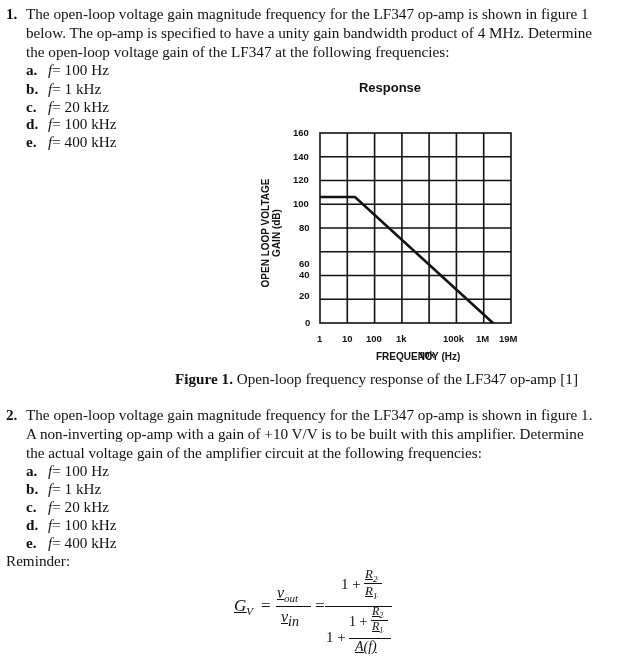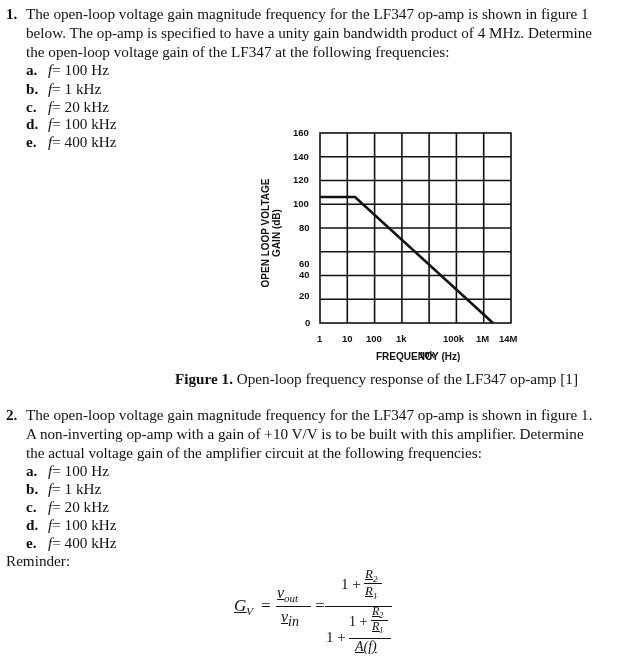--- a/index.html
+++ b/index.html
@@ -36,20 +36,21 @@
   <div class="abs p" style="left:26px; top:114px;">
     <span class="item-label">d.</span><span class="f">f</span><span>= 100 kHz</span>
   </div>
   <div class="abs p" style="left:26px; top:132px;">
     <span class="item-label">e.</span><span class="f">f</span><span>= 400 kHz</span>
   </div>
 </div>
 
 <div>
   <div class="abs chart-title" style="left:300px; top:80px; width:180px;">
+    <div>Response</div>
   </div>
 
   <div class="abs tick" style="left:196px; top:222px; width:150px; text-align:center; transform:rotate(-90deg); transform-origin:center; font-size:10px; line-height:11px;">
     <div>OPEN LOOP VOLTAGE</div>
     <div>GAIN (dB)</div>
   </div>
 
   <span class="abs tick" style="left:293px; top:127px;">160</span>
   <span class="abs tick" style="left:293px; top:151px;">140</span>
   <span class="abs tick" style="left:293px; top:174px;">120</span>
@@ -83,21 +84,21 @@
     <polyline points="2,66 37,66 175,192" stroke="#111" stroke-width="2.6" fill="none"></polyline>
   </svg>
 
   <span class="abs tick" style="left:317px; top:333px;">1</span>
   <span class="abs tick" style="left:342px; top:333px;">10</span>
   <span class="abs tick" style="left:366px; top:333px;">100</span>
   <span class="abs tick" style="left:396px; top:333px;">1k</span>
   <span class="abs tick" style="left:419px; top:349px;">10k</span>
   <span class="abs tick" style="left:443px; top:333px;">100k</span>
   <span class="abs tick" style="left:476px; top:333px;">1M</span>
-  <span class="abs tick" style="left:499px; top:333px;">14M</span>
+  <span class="abs tick" style="left:499px; top:333px;">19M</span>
 
   <span class="abs tick" style="left:376px; top:351px; font-size:10px;">FREQUENCY (Hz)</span>
 
   <div class="abs caption" style="left:175px; top:370px;">
     <span style="font-weight:bold;">Figure 1.</span><span> Open-loop frequency response of the LF347 op-amp [1]</span>
   </div>
 </div>
 
 <div>
   <span class="abs p num" style="left:6px; top:405px;">2.</span>

